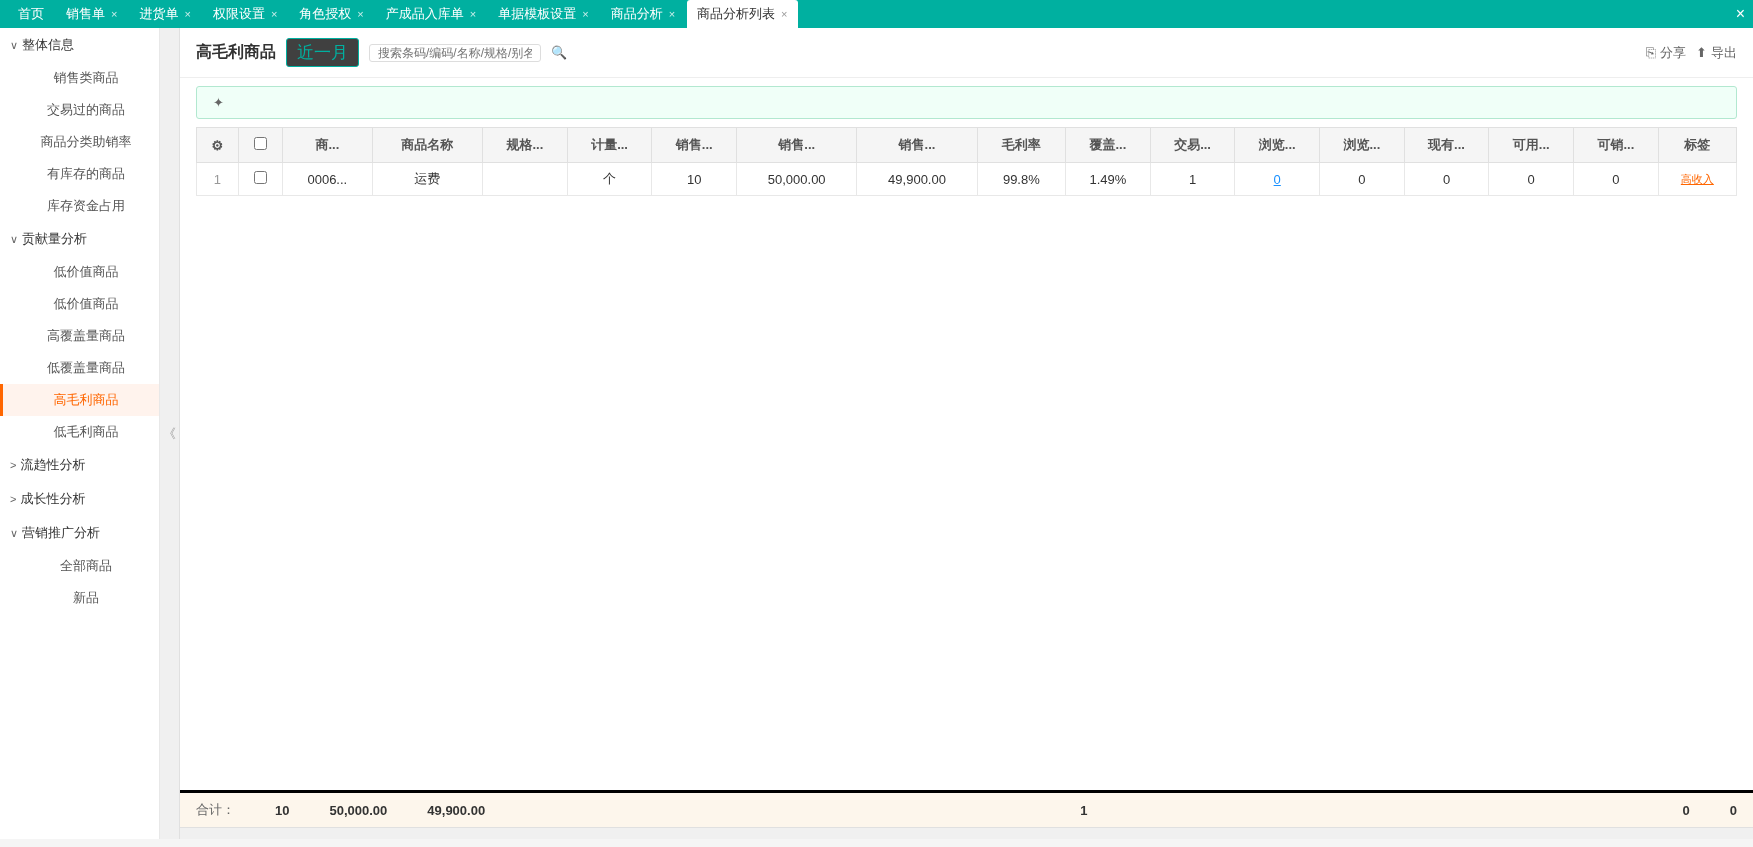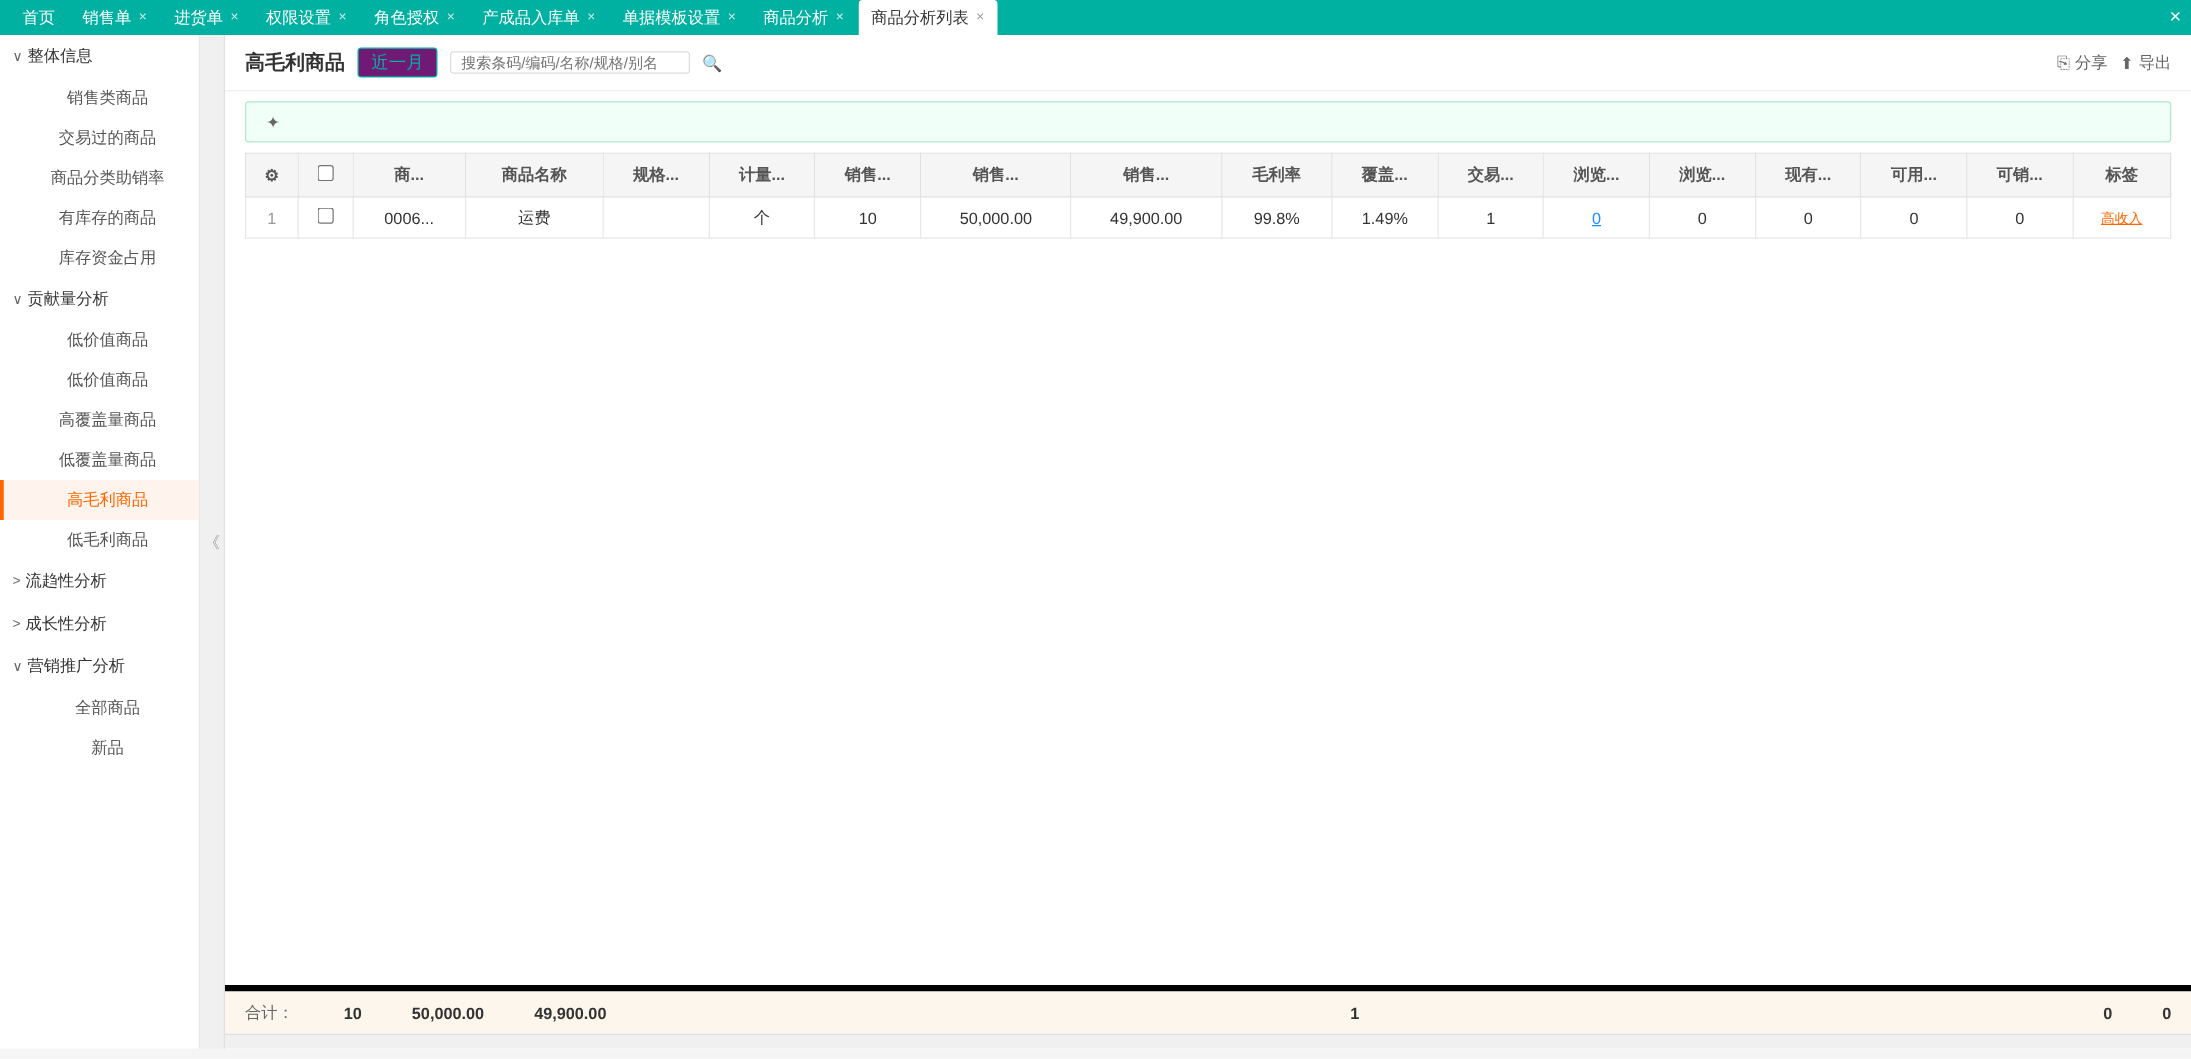--- a/index.html
+++ b/index.html
@@ -97,33 +97,33 @@
       padding: 10px 16px;
       border-bottom: 1px solid #eee;
       gap: 10px;
     }
     .content-title {
       font-size: 16px;
       font-weight: bold;
       color: #333;
     }
     .filter-btn {
-      background: #701a75;
+      background: #404040;
       border: 1px solid #00b0a0;
       color: #00b0a0;
       padding: 2px 10px;
       border-radius: 3px;
       cursor: pointer;
-      font-size: 14px;
+      font-size: 17px;
     }
     .search-input {
       border: 1px solid #ddd;
       padding: 1px 8px;
       border-radius: 3px;
-      width: 192px;
+      width: 172px;
       color: #999;
       font-size: 12px;
     }
     .search-icon {
       color: #999;
       cursor: pointer;
     }
     .header-actions {
       margin-left: auto;
       display: flex;
@@ -205,21 +205,21 @@
     }
     .link-style {
       color: #1890ff;
       text-decoration: underline;
       cursor: pointer;
     }
 
     
     .footer-summary {
       background: #fdf6ec;
-      border-top: 5px solid #000000;
+      border-top: 3px solid #000000;
       padding: 8px 16px;
       display: flex;
       align-items: center;
       gap: 40px;
       font-size: 12px;
       color: #333;
       flex-shrink: 0;
     }
     .footer-summary .label { color: #666; }
     .footer-summary .value { font-weight: bold; }

